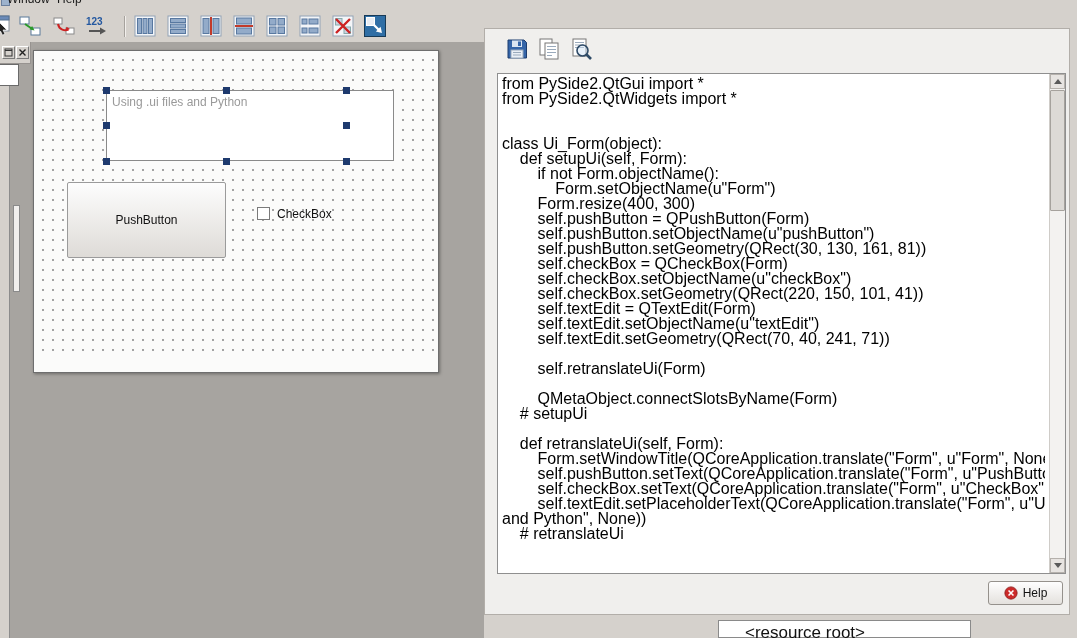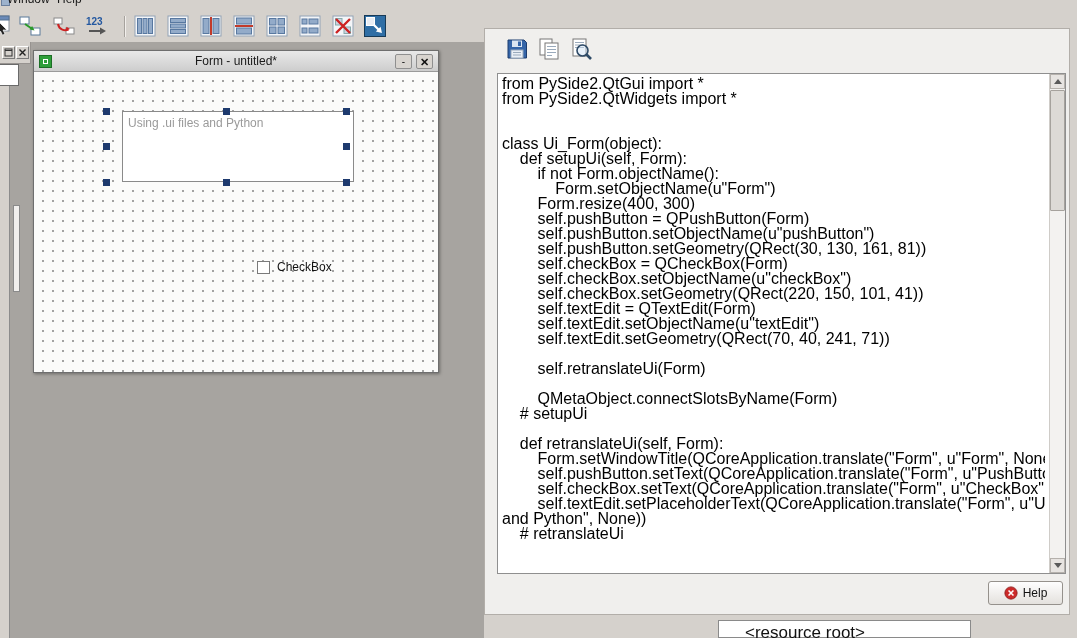--- a/index.html
+++ b/index.html
@@ -53,30 +53,30 @@
                 font-size:12px; color:#1a1a1a; }
   .win-btn { position:absolute; top:3px; width:17px; height:15px; background:#d8d4cf;
              border:1px solid #8f8f8f; border-radius:2px; font-size:10px; line-height:12px;
              display:flex; align-items:center; justify-content:center; color:#111; }
   .win-btn.min { right:26px; }
   .win-btn.close { right:5px; font-weight:bold; font-size:11px; }
 
   .form-body { position:relative; height:300px; background-color:#fbfbfa;
                background-image:radial-gradient(circle,#a3a3a3 1px,transparent 1.2px);
                background-size:10px 10px; background-position:4px 4px; overflow:hidden; }
-  .w-textedit { position:absolute; left:88px; top:39px; width:232px; height:71px;
+  .w-textedit { position:absolute; left:72px; top:39px; width:288px; height:71px;
                 background:#fff; border:1px solid #8a8a8a; }
   .w-textedit .ph { position:absolute; left:5px; top:4px; color:#9a9a9a; font-size:12px; }
   .handle { position:absolute; width:7px; height:7px; background:#1e3a6e; }
   .w-pushbutton { position:absolute; left:33px; top:131px; width:159px; height:76px;
                   background:linear-gradient(#fdfdfd,#dedbd7); border:1px solid #9b9b9b;
                   border-radius:2px; display:flex; align-items:center; justify-content:center;
                   font-size:12px; color:#111; }
   .w-checkbox { position:absolute; left:223px; top:156px; height:26px;
-                display:flex; align-items:flex-end; gap:7px;margin-top:20px; }
+                display:flex; align-items:flex-start; gap:7px; }
   .cb-ind { width:13px; height:13px; background:#fff; border:1px solid #7a7a7a; }
 
   
   .dialog { position:absolute; left:484px; top:28px; width:586px; height:587px;
             background:#f0efed; border:1px solid #b2aea9; }
   .dlg-ic { position:absolute; top:8px; width:24px; height:24px; }
   .dlg-ic svg { width:24px; height:24px; }
   .codebox { position:absolute; left:12px; top:44px; width:569px; height:501px;
              background:#fff; border:1px solid #8f8f8f; overflow:hidden; }
   .code { position:absolute; left:4px; top:2px; right:20px; bottom:2px;
@@ -229,42 +229,37 @@
     <div class="dock-btn" style="left:16px">
       <svg width="9" height="9" viewBox="0 0 9 9">
           <path d="M1.5 1.5 L7.5 7.5 M7.5 1.5 L1.5 7.5" stroke="#222" stroke-width="1.4"></path>
         </svg>
     </div>
   </div>
   <div class="filter-input" title=""></div>
   <div class="mini-scroll"></div>
 
   <div class="form-window">
-    <div class="form-titlebar">
-      <span class="form-win-icon">
-          <i></i>
-        </span>
-      <div class="form-title">Form - untitled*</div>
-      <div class="win-btn min">-</div>
-      <div class="win-btn close">✕</div>
-    </div>
     <div class="form-body">
       <div class="w-textedit">
         <span class="ph">Using .ui files and Python</span>
       </div>
 
       <div class="handle" style="left:69px;top:36px"></div>
       <div class="handle" style="left:189px;top:36px"></div>
       <div class="handle" style="left:309px;top:36px"></div>
       <div class="handle" style="left:69px;top:71px"></div>
       <div class="handle" style="left:309px;top:71px"></div>
       <div class="handle" style="left:69px;top:107px"></div>
       <div class="handle" style="left:189px;top:107px"></div>
       <div class="handle" style="left:309px;top:107px"></div>
 
+      <div class="w-pushbutton">
+        <span>PushButton</span>
+      </div>
       <div class="w-checkbox">
         <span class="cb-ind"></span>
         <span>CheckBox</span>
       </div>
     </div>
   </div>
 
   <div class="dialog">
     <div class="dlg-ic" style="left:20px">
       <svg viewBox="0 0 24 24">

